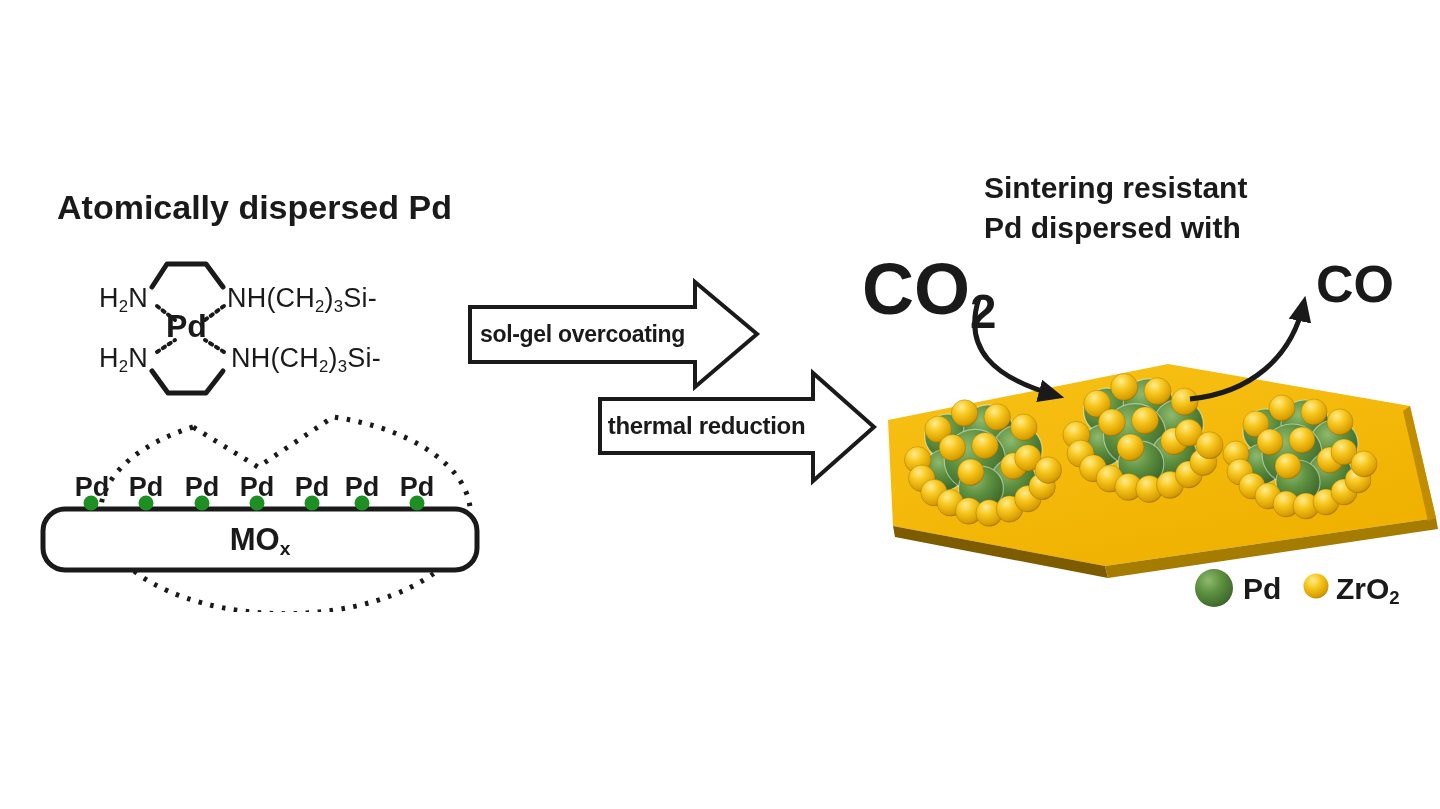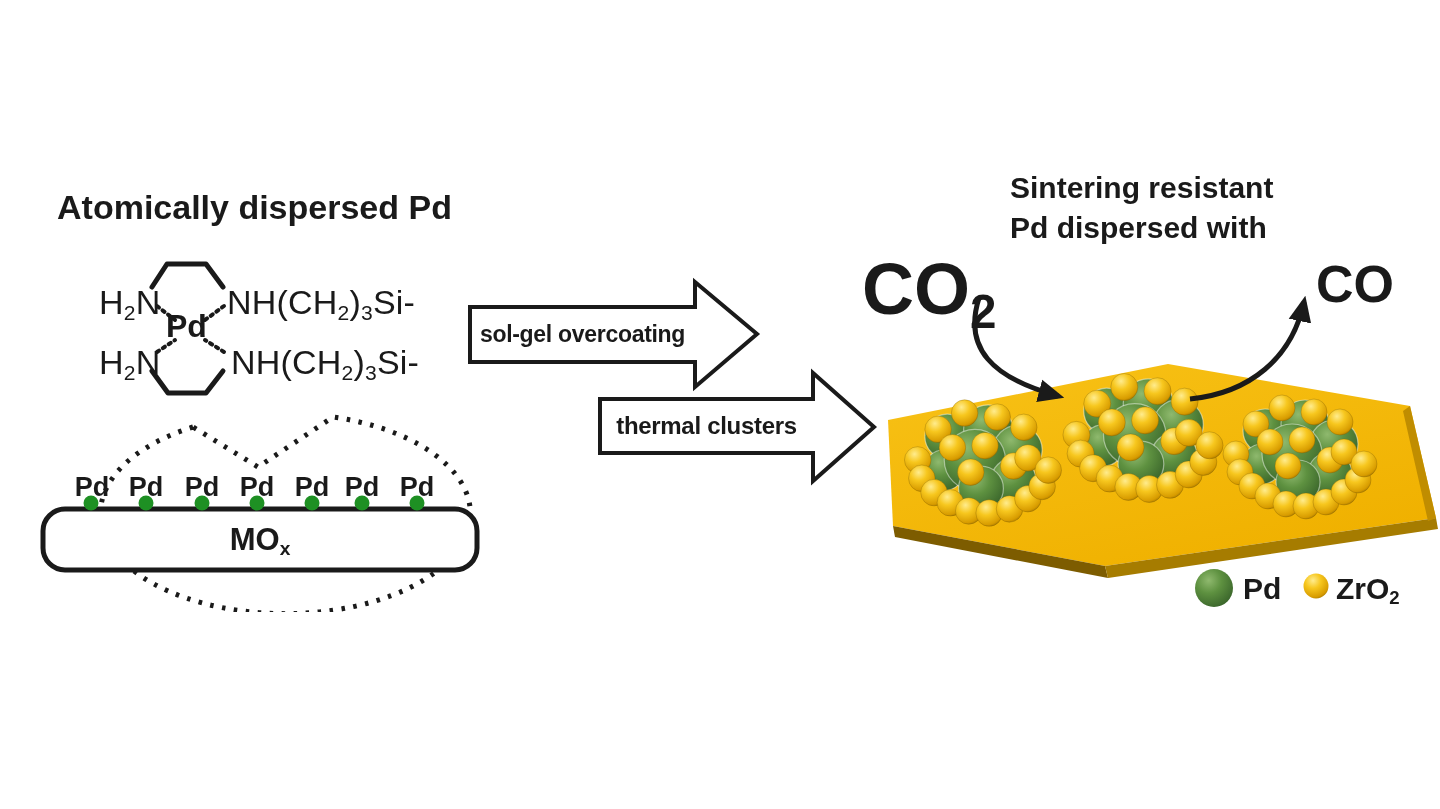--- a/index.html
+++ b/index.html
@@ -2,21 +2,21 @@
 <html><head>
 <meta charset="utf-8">
 <style>
   html,body{margin:0;padding:0;background:#ffffff;}
   .canvas{
     position:relative;width:1440px;height:612px;background:#ffffff;overflow:hidden;
     font-family:"Liberation Sans","DejaVu Sans",sans-serif;color:#1a1a1a;
   }
   #gfx{position:absolute;left:0;top:0;width:1440px;height:809px;}
   .txt{position:absolute;white-space:nowrap;color:#1a1a1a;}
-  .chem{font-size:34px;letter-spacing:0.2px;}
+  .chem{font-size:27px;letter-spacing:0.2px;}
   .sub{font-size:0.62em;vertical-align:-0.28em;}
   .title-left{font-size:34px;font-weight:bold;letter-spacing:0px;}
   .title-right{font-size:30px;font-weight:bold;line-height:40px;}
   .pd-center{font-size:32px;font-weight:bold;}
   .pd-row-label{font-size:27px;font-weight:bold;width:44px;text-align:center;}
   .mox{font-size:31px;font-weight:bold;width:436px;text-align:center;}
   .arrow-label{display:flex;align-items:center;justify-content:center;font-weight:bold;}
   .step1{left:470px;top:307px;width:225px;height:55px;font-size:23px;letter-spacing:-0.3px;}
   .step2{left:600px;top:399px;width:213px;height:54px;font-size:24px;letter-spacing:-0.3px;}
   .gas{font-weight:bold;}
@@ -143,23 +143,23 @@
   <div class="txt pd-row-label" style="left:124px;top:472px;">Pd</div>
   <div class="txt pd-row-label" style="left:180px;top:472px;">Pd</div>
   <div class="txt pd-row-label" style="left:235px;top:472px;">Pd</div>
   <div class="txt pd-row-label" style="left:290px;top:472px;">Pd</div>
   <div class="txt pd-row-label" style="left:340px;top:472px;">Pd</div>
   <div class="txt pd-row-label" style="left:395px;top:472px;">Pd</div>
 
   <div class="txt mox" style="left:42px;top:522px;"><span>MO</span><span class="sub">x</span></div>
 
   <div class="txt arrow-label step1">sol-gel overcoating</div>
-  <div class="txt arrow-label step2">thermal clusters</div>
+  <div class="txt arrow-label step2">thermal reduction</div>
 
-  <div class="txt title-right" style="left:1010px;top:168px;">
+  <div class="txt title-right" style="left:984px;top:168px;">
     <div>Sintering resistant</div>
     <div>Pd dispersed with</div>
   </div>
 
   <div class="txt gas co2"><span>CO</span><span class="sub">2</span></div>
   <div class="txt gas co">CO</div>
 
   <div class="txt legend-label" style="left:1243px;top:572px;">Pd</div>
   <div class="txt legend-label" style="left:1336px;top:572px;"><span>ZrO</span><span class="sub">2</span></div>
 

